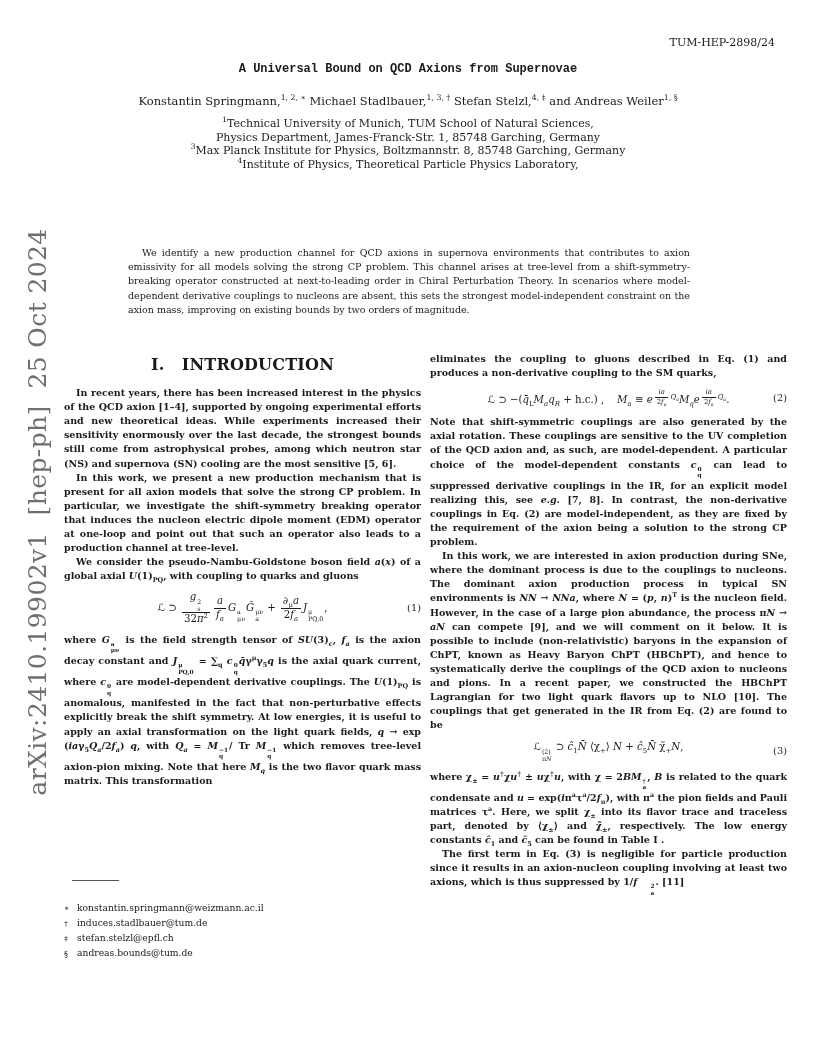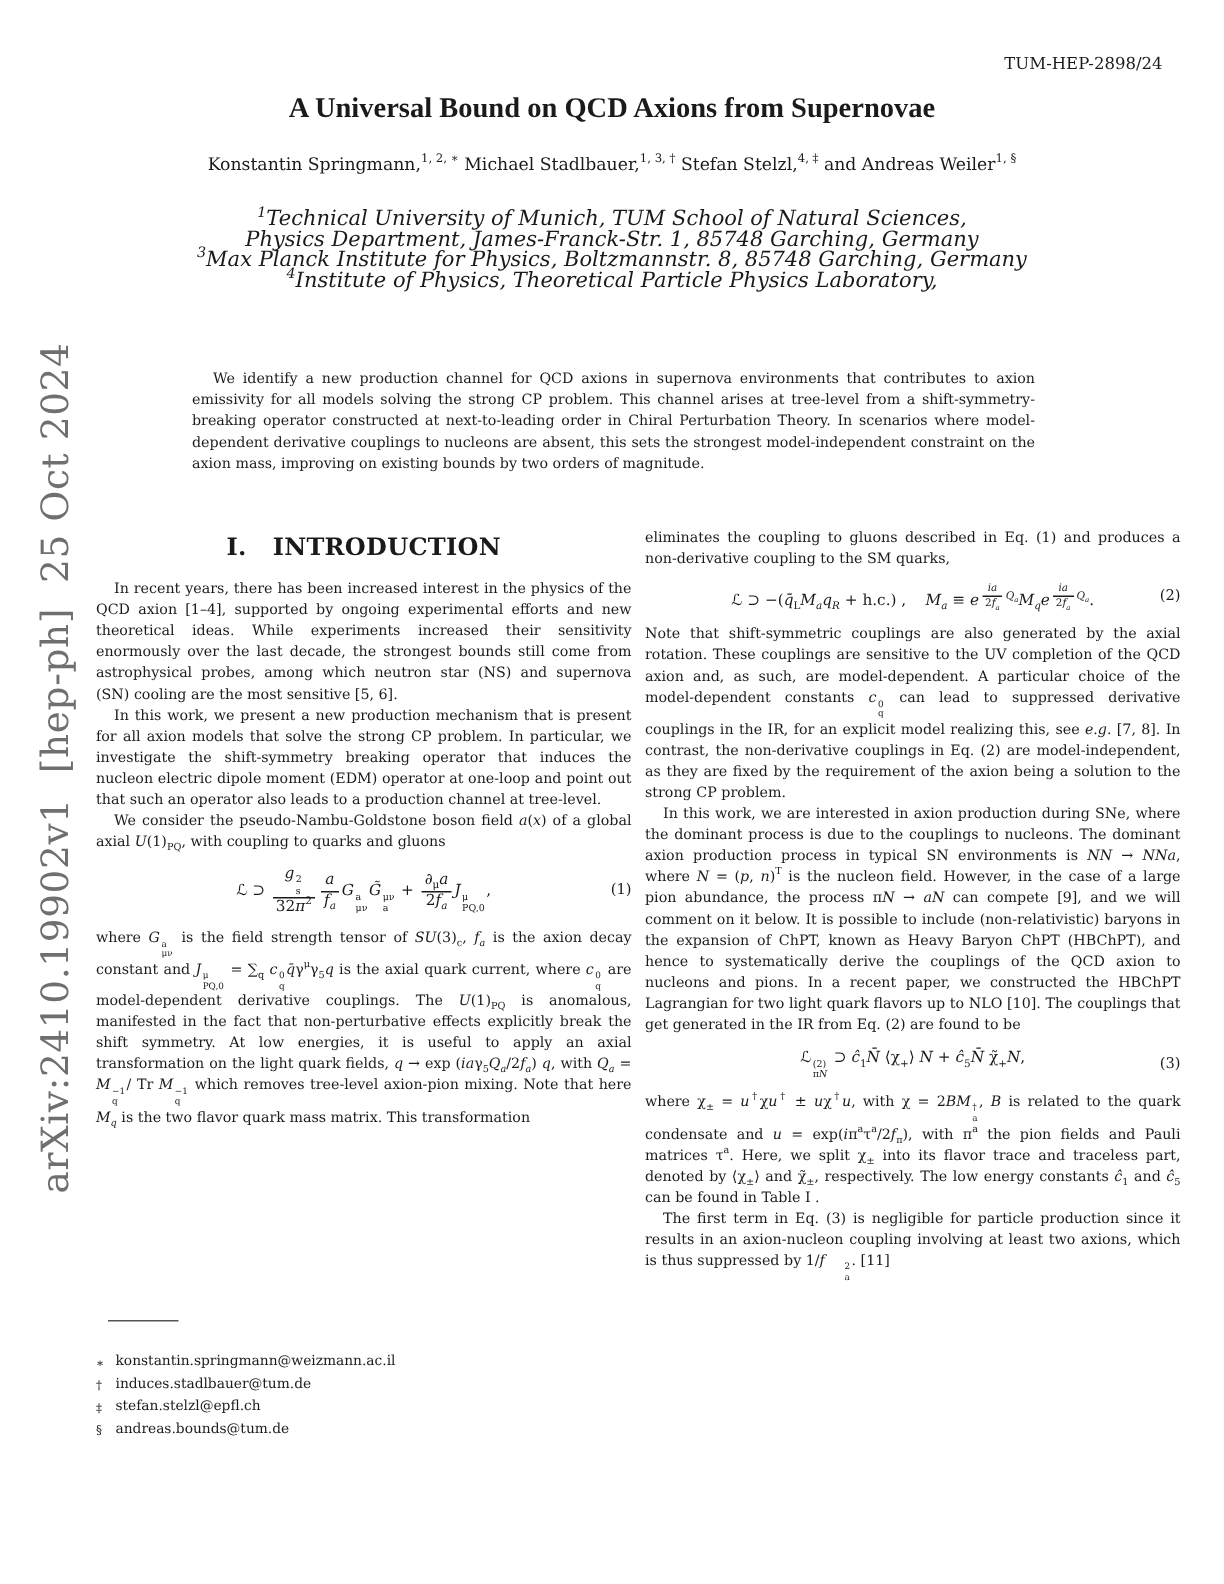--- a/index.html
+++ b/index.html
@@ -9,33 +9,33 @@
     color:var(--text_black,#1a1a1a);
   }
   .watermark{
     position:absolute;top:512px;left:37px;
     transform:translate(-50%,-50%) rotate(-90deg);
     white-space:pre;font-size:25px;letter-spacing:0.4px;
     color:var(--watermark_gray,#6f6f6f);
   }
   .header-right{position:absolute;top:36px;right:41px;font-size:11px;}
   .titleblock{position:absolute;top:62px;left:96px;width:624px;text-align:center;}
-  .paper-title{font-size:19px;font-weight:bold;margin:0 0 18px 0;font-family:Liberation Serif, serif;}
-  .authors{font-size:11.5px;margin-bottom:24px;}
-  .affils{font-style:italic;font-size:14px;line-height:13.7px;}
+  .paper-title{font-size:12px;font-weight:bold;margin:0 0 18px 0;font-family:Liberation Mono, monospace;}
+  .authors{font-size:11.5px;margin-bottom:9px;}
+  .affils{font-size:11px;line-height:13.7px;}
   .dated{font-size:10.2px;margin-top:4px;}
   .abstract{
     position:absolute;top:246px;left:128px;width:562px;
     text-align:justify;font-size:9.5px;line-height:14.2px;text-indent:14px;
   }
   .col{position:absolute;top:352px;width:357px;text-align:justify;font-size:9.5px;line-height:14.1px;}
   .col-left{left:64px;}
   .col-right{left:430px;}
   .sec-head{text-align:center;font-weight:bold;font-size:16px;white-space:pre;margin:6px 0 14px 0;letter-spacing:0.2px;}
-  .col p{margin:0;text-indent:12px;}
+  .col p{margin:0;text-indent:12px;font-weight:bold;}
   .col p.noindent{text-indent:0;}
   sup,sub{font-size:0.68em;line-height:0;}
   .eq{position:relative;display:block;text-align:center;margin:8px 0;text-indent:0;}
   .eq-body{display:inline-block;font-size:10.2px;}
   .eq-num{position:absolute;right:0;top:50%;transform:translateY(-50%);font-size:9.8px;}
   .frac{display:inline-block;vertical-align:middle;text-align:center;margin:0 2px;}
   .frac .num{display:block;border-bottom:0.8px solid #1a1a1a;padding:0 2px;line-height:1.2;}
   .frac .den{display:block;padding:0 2px;line-height:1.2;}
   .ssk{display:inline-flex;flex-direction:column;align-items:flex-start;font-size:0.62em;line-height:1.12;vertical-align:-0.5em;margin:0 1px;}
   .scr{font-family:"DejaVu Sans","DejaVu Serif",sans-serif;font-style:italic;}

